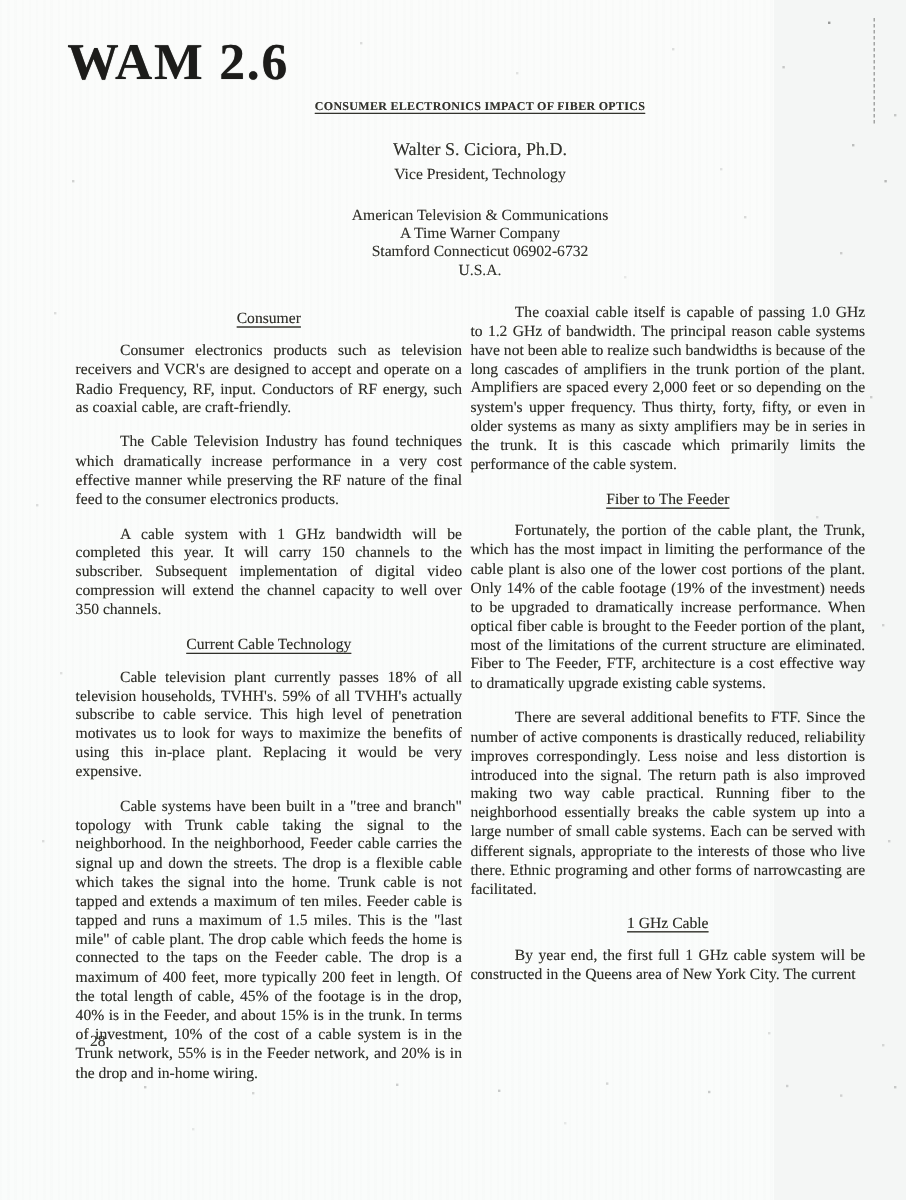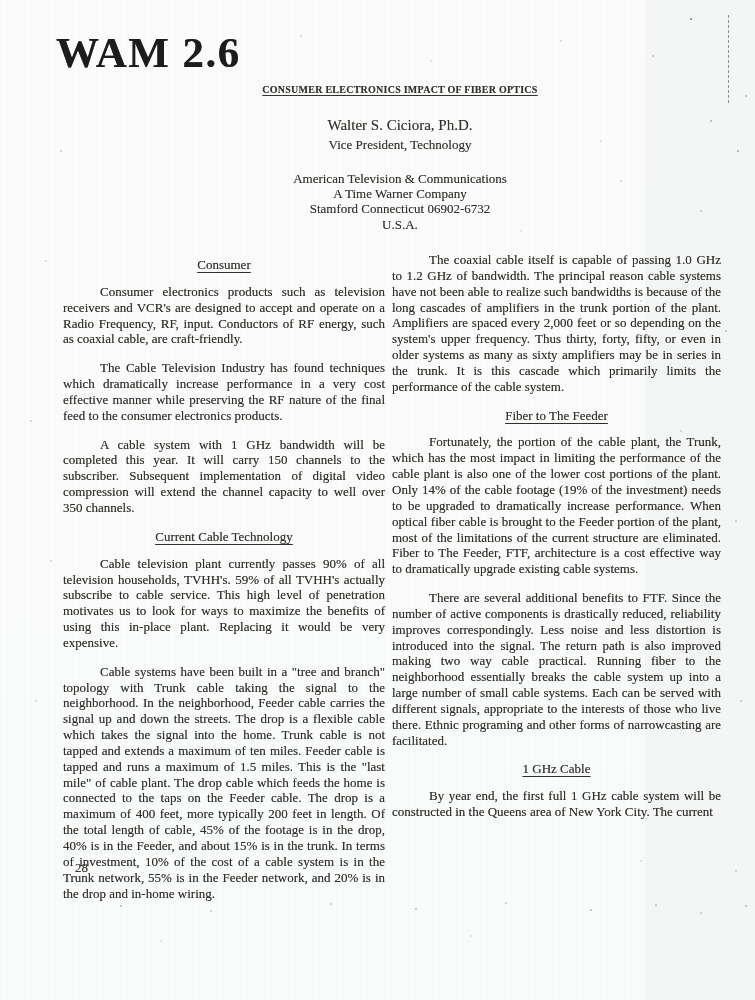--- a/index.html
+++ b/index.html
@@ -111,21 +111,21 @@
     </div>
   </div>
 
   <div class="columns">
     <div class="col left">
       <div class="h">Consumer</div>
       <p>Consumer electronics products such as television receivers and VCR's are designed to accept and operate on a Radio Frequency, RF, input.  Conductors of RF energy, such as coaxial cable, are craft-friendly.</p>
       <p>The Cable Television Industry has found techniques which dramatically increase performance in a very cost effective manner while preserving the RF nature of the final feed to the consumer electronics products.</p>
       <p>A cable system with 1 GHz bandwidth will be completed this year.  It will carry 150 channels to the subscriber.   Subsequent implementation of digital video compression will extend the channel capacity to well over 350 channels.</p>
       <div class="h mid">Current Cable Technology</div>
-      <p>Cable television plant currently passes 90% of all television households, TVHH's.  59% of all TVHH's actually subscribe to cable service.  This high level of penetration motivates us to look for ways to maximize the benefits of using this in-place plant.  Replacing it would be very expensive.</p>
+      <p>Cable television plant currently passes 18% of all television households, TVHH's.  59% of all TVHH's actually subscribe to cable service.  This high level of penetration motivates us to look for ways to maximize the benefits of using this in-place plant.  Replacing it would be very expensive.</p>
       <p>Cable systems have been built in a "tree and branch" topology with Trunk cable taking the signal to the neighborhood. In the neighborhood, Feeder cable carries the signal up and down the streets.  The drop is a flexible cable which takes the signal into the home.  Trunk cable is not tapped and extends a maximum of ten miles.  Feeder cable is tapped and runs a maximum of 1.5 miles.  This is the "last mile" of cable plant. The drop cable which feeds the home is connected to the taps on the Feeder cable.  The drop is a maximum of 400 feet, more typically 200 feet in length.  Of the total length of cable, 45% of the footage is in the drop, 40% is in the Feeder, and about 15% is in the trunk.  In terms of investment, 10% of the cost of a cable system is in the Trunk network, 55% is in the Feeder network, and 20% is in the drop and in-home wiring.</p>
     </div>
     <div class="col right">
       <p>The coaxial cable itself is capable of passing 1.0 GHz to 1.2 GHz of bandwidth. The principal reason cable systems have not been able to realize such bandwidths is because of the long cascades of amplifiers in the trunk portion of the plant. Amplifiers are spaced every 2,000 feet or so depending on the system's upper frequency.  Thus thirty, forty, fifty, or even in older systems as many as sixty amplifiers may be in series in the trunk.  It is this cascade which primarily limits the performance of the cable system.</p>
       <div class="h mid">Fiber to The Feeder</div>
       <p>Fortunately, the portion of the cable plant, the Trunk, which has the most impact in limiting the performance of the cable plant is also one of the lower cost portions of the plant. Only 14% of the cable footage (19% of the investment) needs to be upgraded to dramatically increase performance.  When optical fiber cable is brought to the Feeder portion of the plant, most of the limitations of the current structure are eliminated. Fiber to The Feeder, FTF, architecture is a cost effective way to dramatically upgrade existing cable systems.</p>
       <p>There are several additional benefits to FTF.  Since the number of active components is drastically reduced, reliability improves correspondingly.  Less noise and less distortion is introduced into the signal.  The return path is also improved making two way cable practical.   Running fiber to the neighborhood essentially breaks the cable system up into a large number of small cable systems.  Each can be served with different signals, appropriate to the interests of those who live there.  Ethnic programing and other forms of narrowcasting are facilitated.</p>
       <div class="h mid">1 GHz Cable</div>
       <p>By year end, the first full 1 GHz cable system will be constructed in the Queens area of New York City.  The current</p>
     </div>

